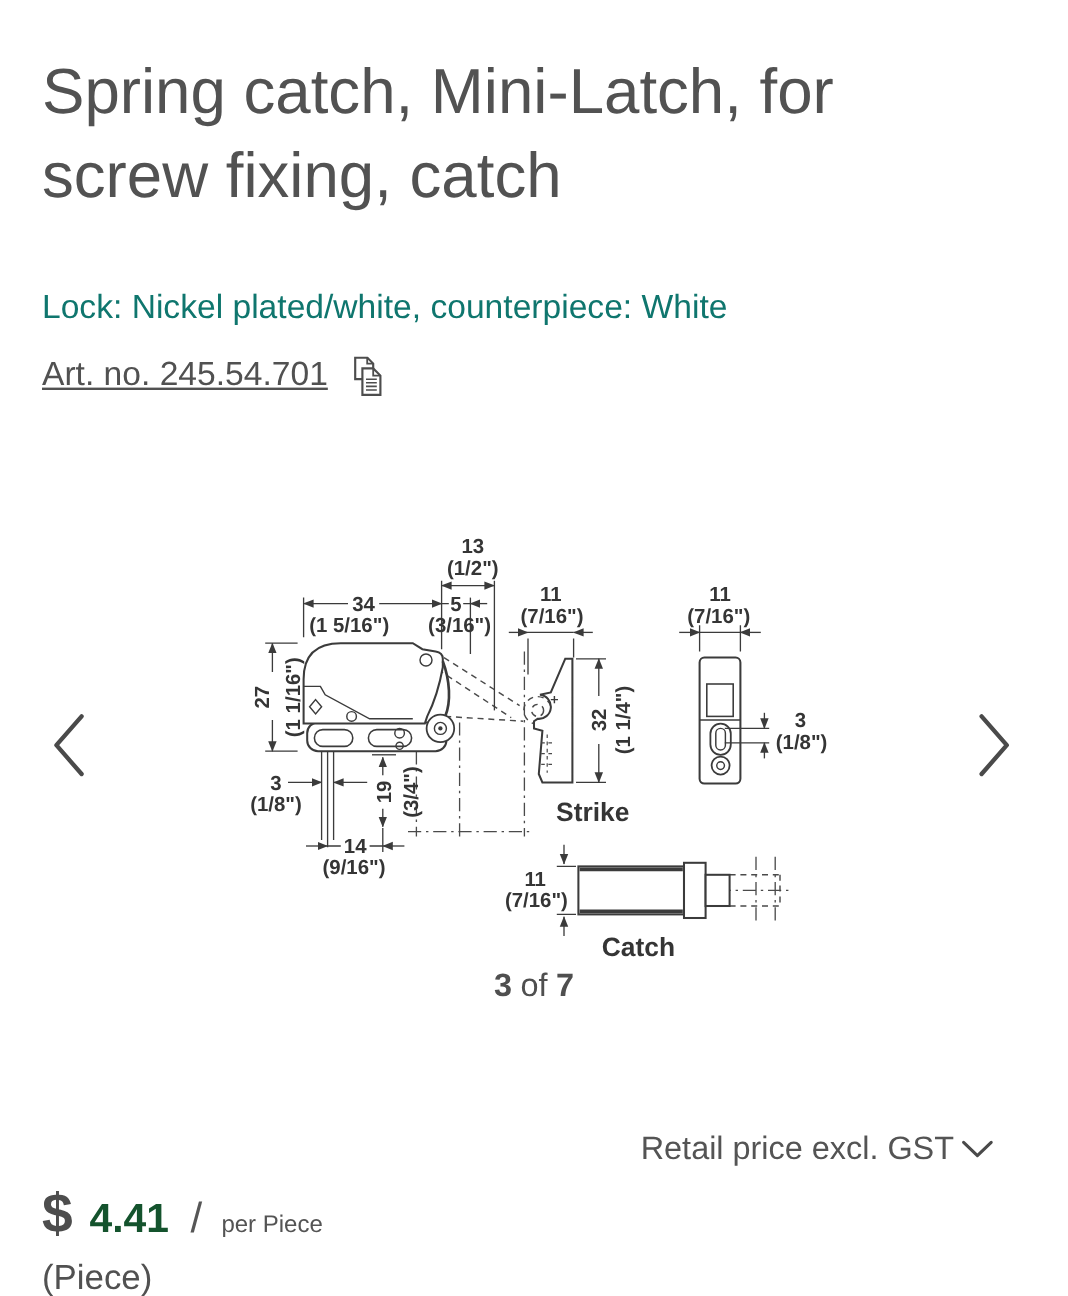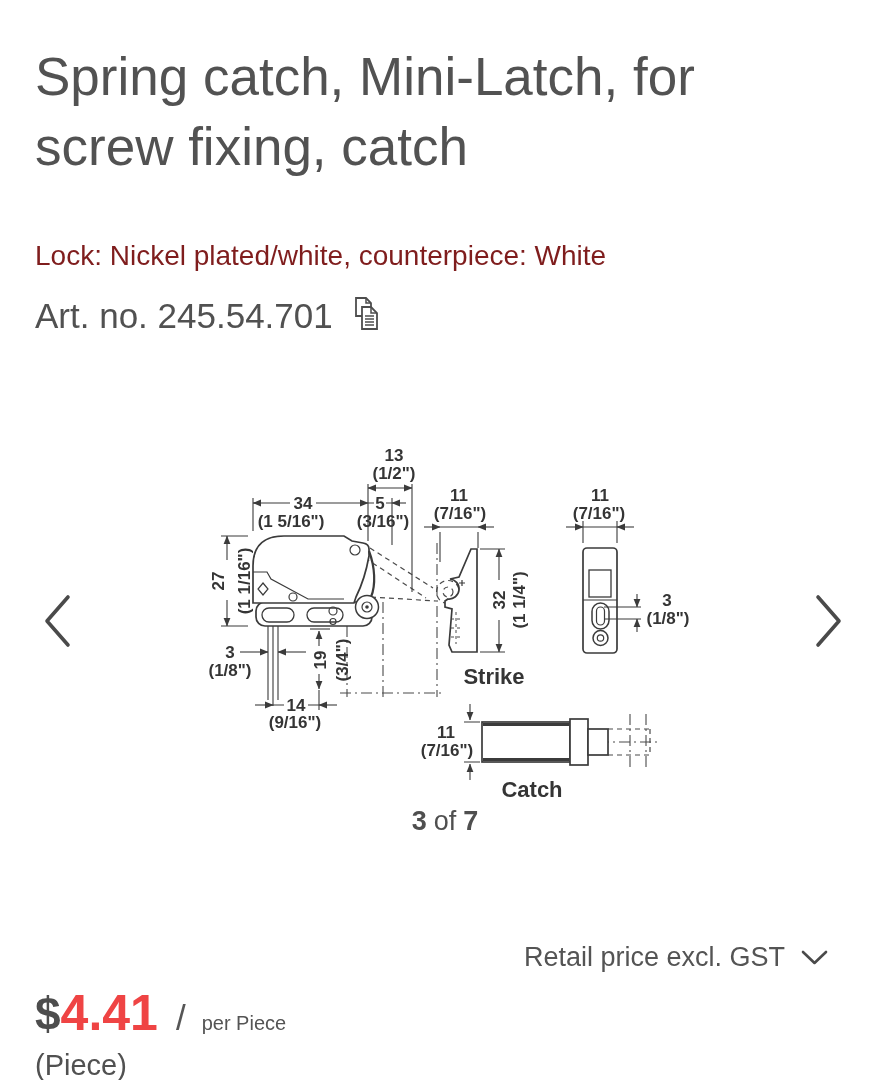--- a/index.html
+++ b/index.html
@@ -1,37 +1,37 @@
 <!DOCTYPE html>
 <html><head>
 <meta charset="utf-8">
 <style>
   html,body{margin:0;padding:0;background:#ffffff;}
   body{width:890px;height:1080px;overflow:hidden;position:relative;
        font-family:"Liberation Sans",sans-serif;color:#4f4f4f;}
   .abs{position:absolute;}
   .title{left:35px;top:42px;width:800px;font-size:53px;line-height:1.32;
          font-weight:400;color:#525252;margin:0;}
-  .finish{left:35px;top:240px;font-size:28px;color:#7f1d1d;margin:0;}
+  .finish{left:35px;top:240px;font-size:28px;color:#0f766e;margin:0;}
   .art-row{left:35px;top:296px;display:flex;align-items:flex-start;}
-  .art-no{font-size:35px;color:#515151;}
+  .art-no{font-size:28px;color:#515151;text-decoration:underline;}
   .copy-btn{margin-left:20px;margin-top:1px;cursor:pointer;display:inline-block;}
   .nav{background:none;border:none;padding:0;cursor:pointer;width:46px;height:64px;
        display:flex;align-items:center;justify-content:center;}
   .nav.prev{left:34px;top:590px;}
   .nav.next{left:806px;top:590px;}
   .diagram{left:185px;top:420px;}
   .pagination{left:0;top:806px;width:890px;text-align:center;font-size:27px;color:#4f4f4f;}
   .pg-b{font-weight:700;}
   .pg-sep{margin:0 7px;font-weight:400;}
-  .price-type{right:56px;top:941px;display:flex;align-items:center;gap:16px;
+  .price-type{right:56px;top:941px;display:flex;align-items:center;gap:6px;
               font-size:27px;color:#545454;cursor:pointer;background:none;border:none;}
   .price-row{left:35px;top:984px;display:flex;align-items:baseline;}
   .cur{font-size:46px;font-weight:700;color:#4d4d4d;}
-  .amt{font-size:50px;font-weight:700;color:#ef4444;}
+  .amt{font-size:34px;font-weight:700;color:#14532d;margin-left:14px;}
   .slash{font-size:35px;font-weight:400;color:#565656;margin:0 16px 0 18px;}
   .unit{font-size:20px;color:#545454;}
   .unit-note{left:35px;top:1049px;font-size:29px;color:#515151;}
   
   .shape{fill:#fff;stroke:#3b3b3b;stroke-width:1.7;}
   .shape2{fill:#fff;stroke:#3b3b3b;stroke-width:1.5;}
   .thin{fill:none;stroke:#3b3b3b;stroke-width:1.2;}
   .thin2{fill:none;stroke:#3b3b3b;stroke-width:1.3;}
   .ext{fill:none;stroke:#3b3b3b;stroke-width:1.1;}
   .dim{fill:none;stroke:#3b3b3b;stroke-width:1.1;}

